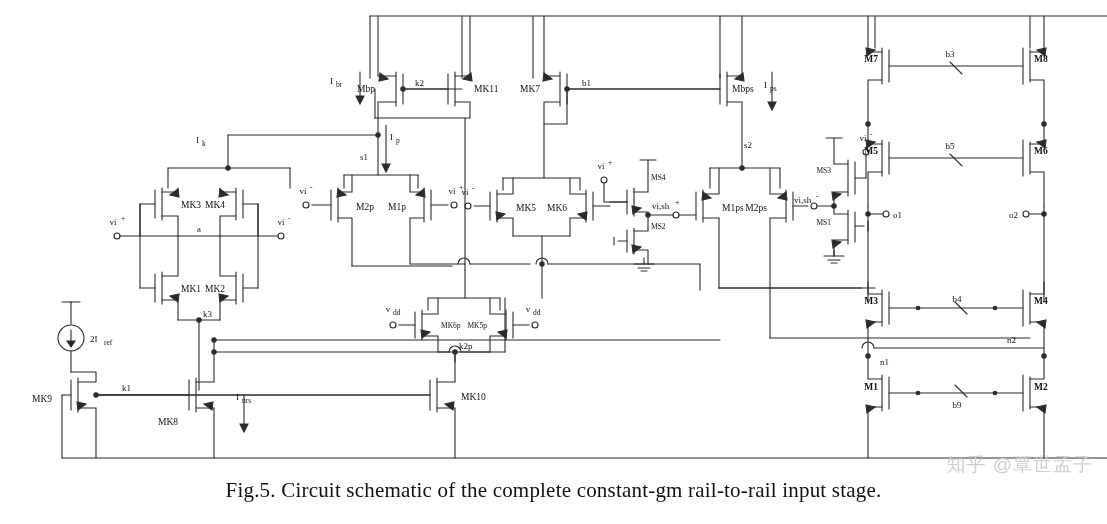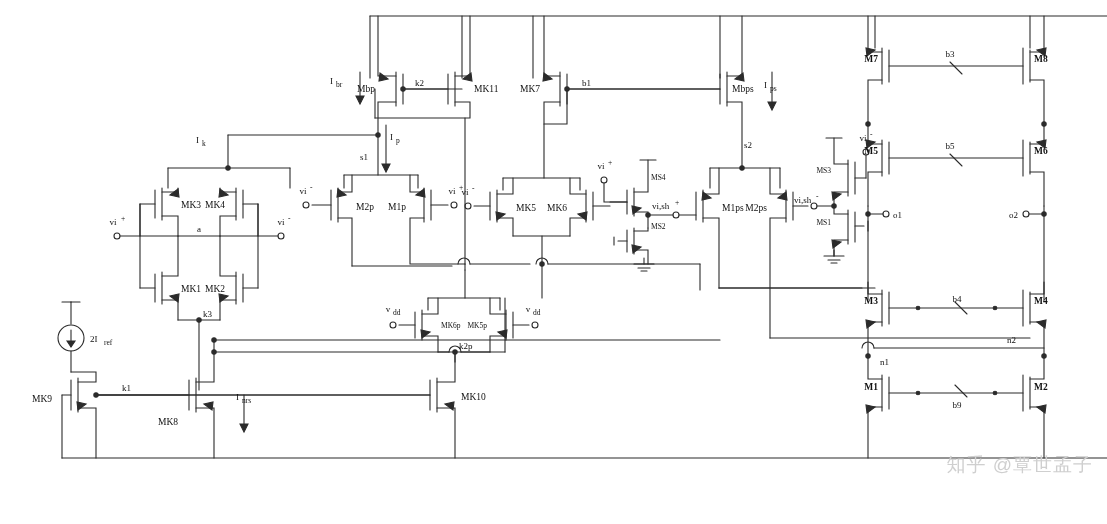--- a/index.html
+++ b/index.html
@@ -555,15 +555,16 @@
         <text class="lbl" x="236" y="400">I</text>
         <text class="lbl-sm" x="242" y="403">nrs</text>
       </g>
       <g>
         <text class="lbl" x="90" y="342">2I</text>
         <text class="lbl-sm" x="104" y="345">ref</text>
       </g>
     </g>
   </svg>
 
+  <div class="caption">Fig.5. Circuit schematic of the complete constant-gm rail-to-rail input stage.</div>
   <div class="watermark">知乎 @覃世孟子</div>
 
 </div>
 
 </body></html>

